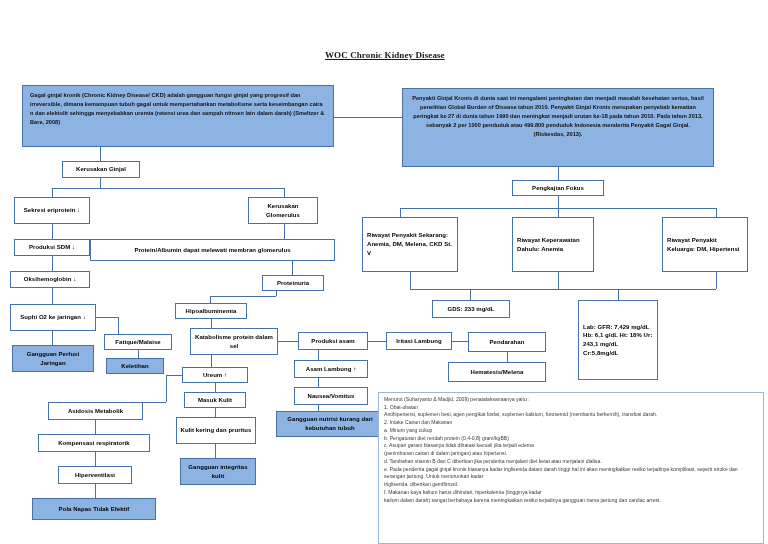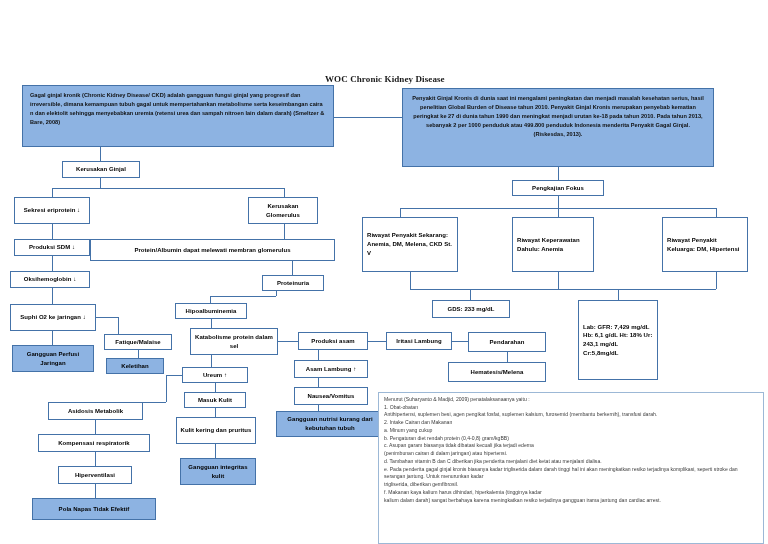--- a/index.html
+++ b/index.html
@@ -92,21 +92,21 @@
     background: #4472a8;
   }
   .ln.h { height: 1px; }
   .ln.v { width: 1px; }
 </style>
 </head>
 <body>
 
 <div id="canvas">
 
-  <div class="doc-title" style="left:325px; top:74px;">WOC Chronic Kidney Disease</div>
+  <div class="doc-title" style="left:325px; top:50px;text-decoration:underline;">WOC Chronic Kidney Disease</div>
 
   <div class="para" style="left:22px; top:85px; width:312px; height:62px;">Gagal ginjal kronik (Chronic Kidney Disease/ CKD) adalah gangguan fungsi ginjal yang progresif dan irreversible, dimana kemampuan tubuh gagal untuk mempertahankan metabolisme serta keseimbangan caira n dan elektolit sehingga menyebabkan uremia (retensi urea dan sampah nitroen lain dalam darah) (Smeltzer &amp; Bare, 2008)</div>
 
   <div class="para center" style="left:402px; top:88px; width:312px; height:79px;">Penyakit Ginjal Kronis di dunia saat ini mengalami peningkatan dan menjadi masalah kesehatan serius, hasil penelitian Global Burden of Disease tahun 2010. Penyakit Ginjal Kronis merupakan penyebab kematian peringkat ke 27 di dunia tahun 1990 dan meningkat menjadi urutan ke-18 pada tahun 2010. Pada tahun 2013, sebanyak 2 per 1000 penduduk atau 499.800 penduduk Indonesia menderita Penyakit Gagal Ginjal. (Riskesdas, 2013).</div>
 
   <div class="ln h" style="left:334px; top:117px; width:68px;"></div>
 
   <div class="ln v" style="left:100px; top:147px; height:14px;"></div>
   <div class="node" style="left:62px; top:161px; width:78px; height:17px;">Kerusakan Ginjal</div>
 

